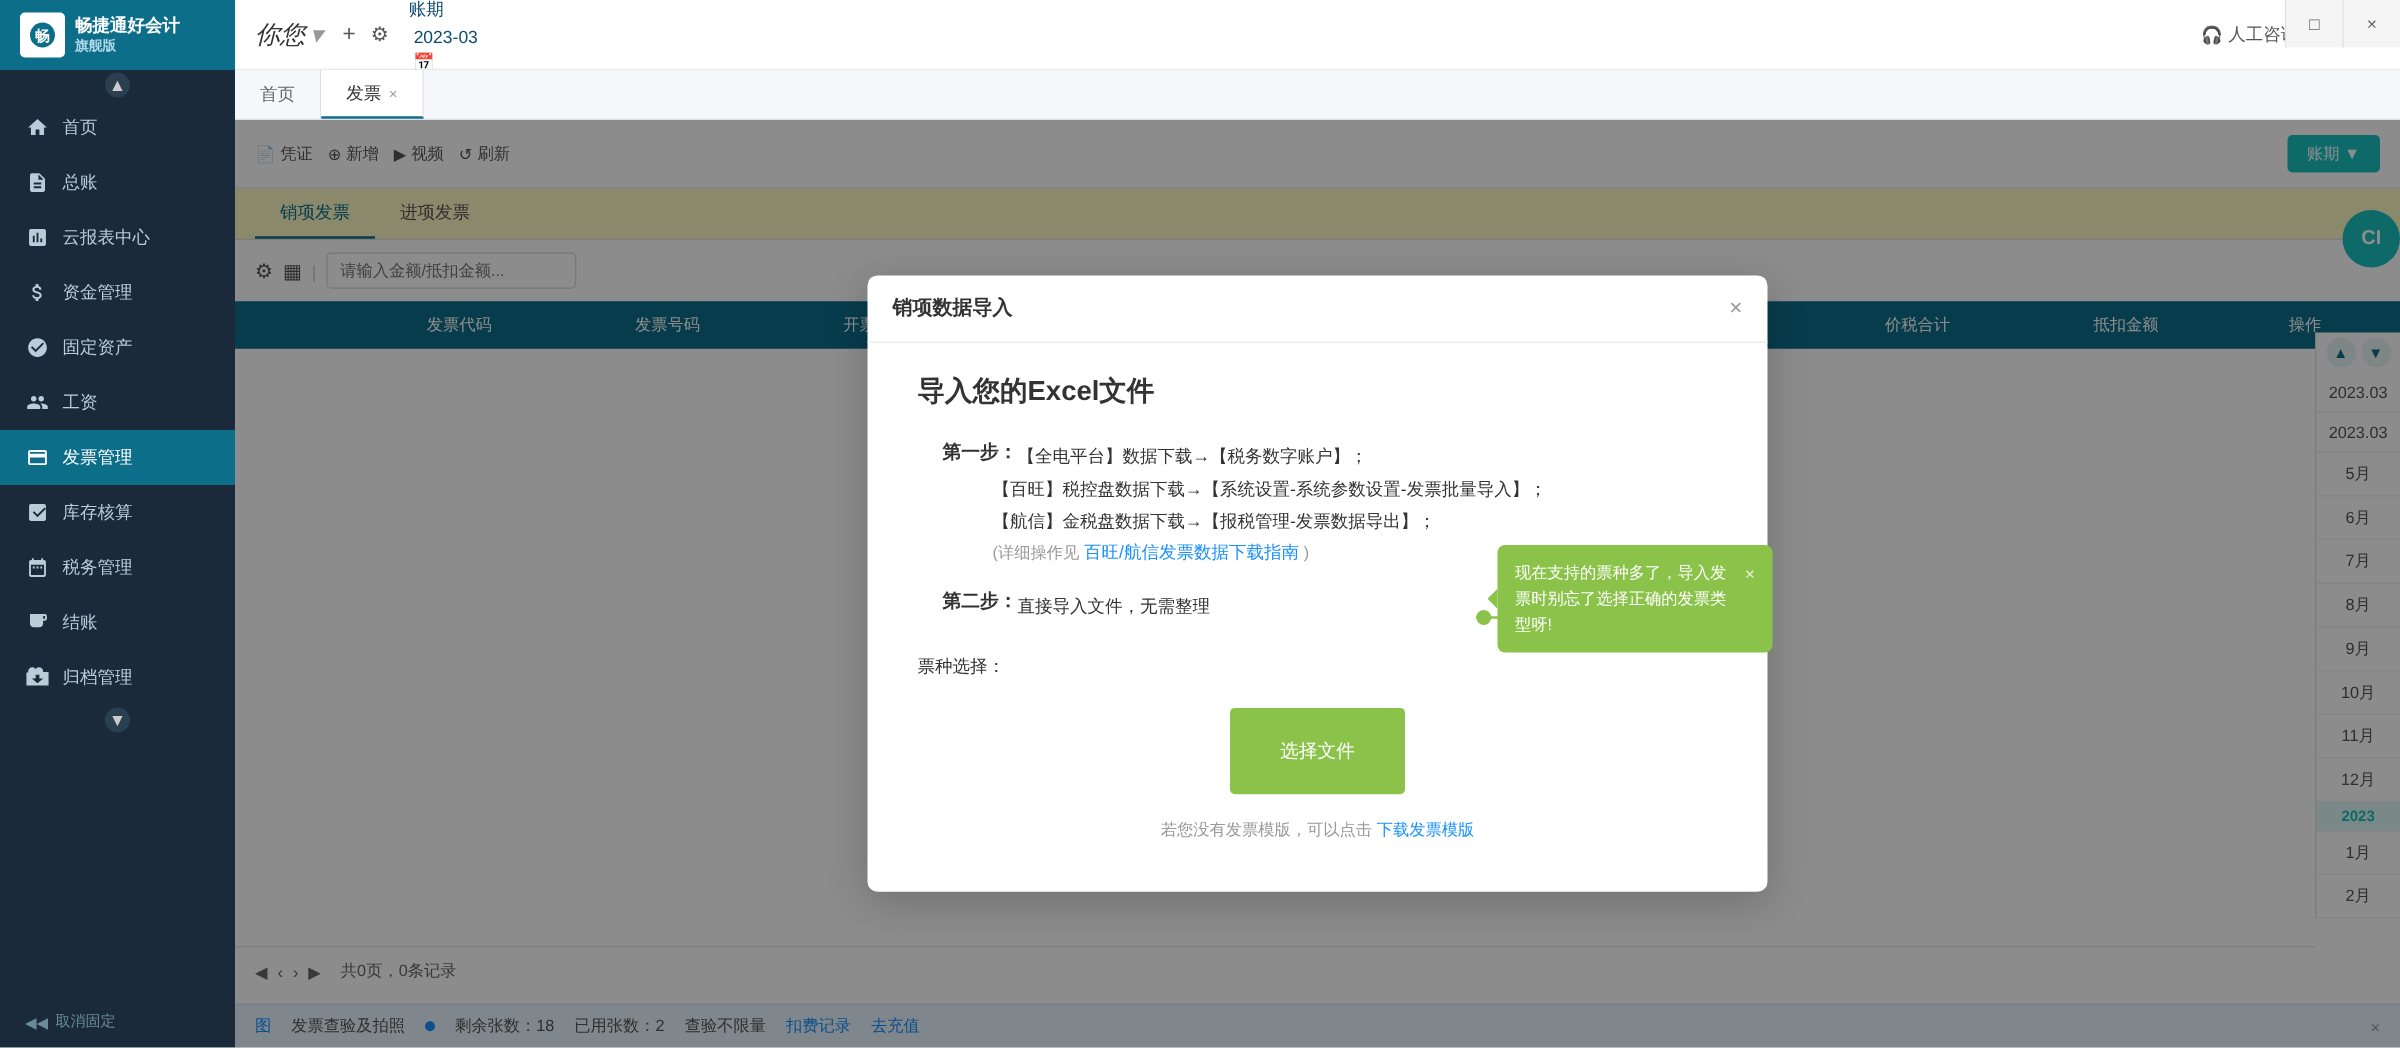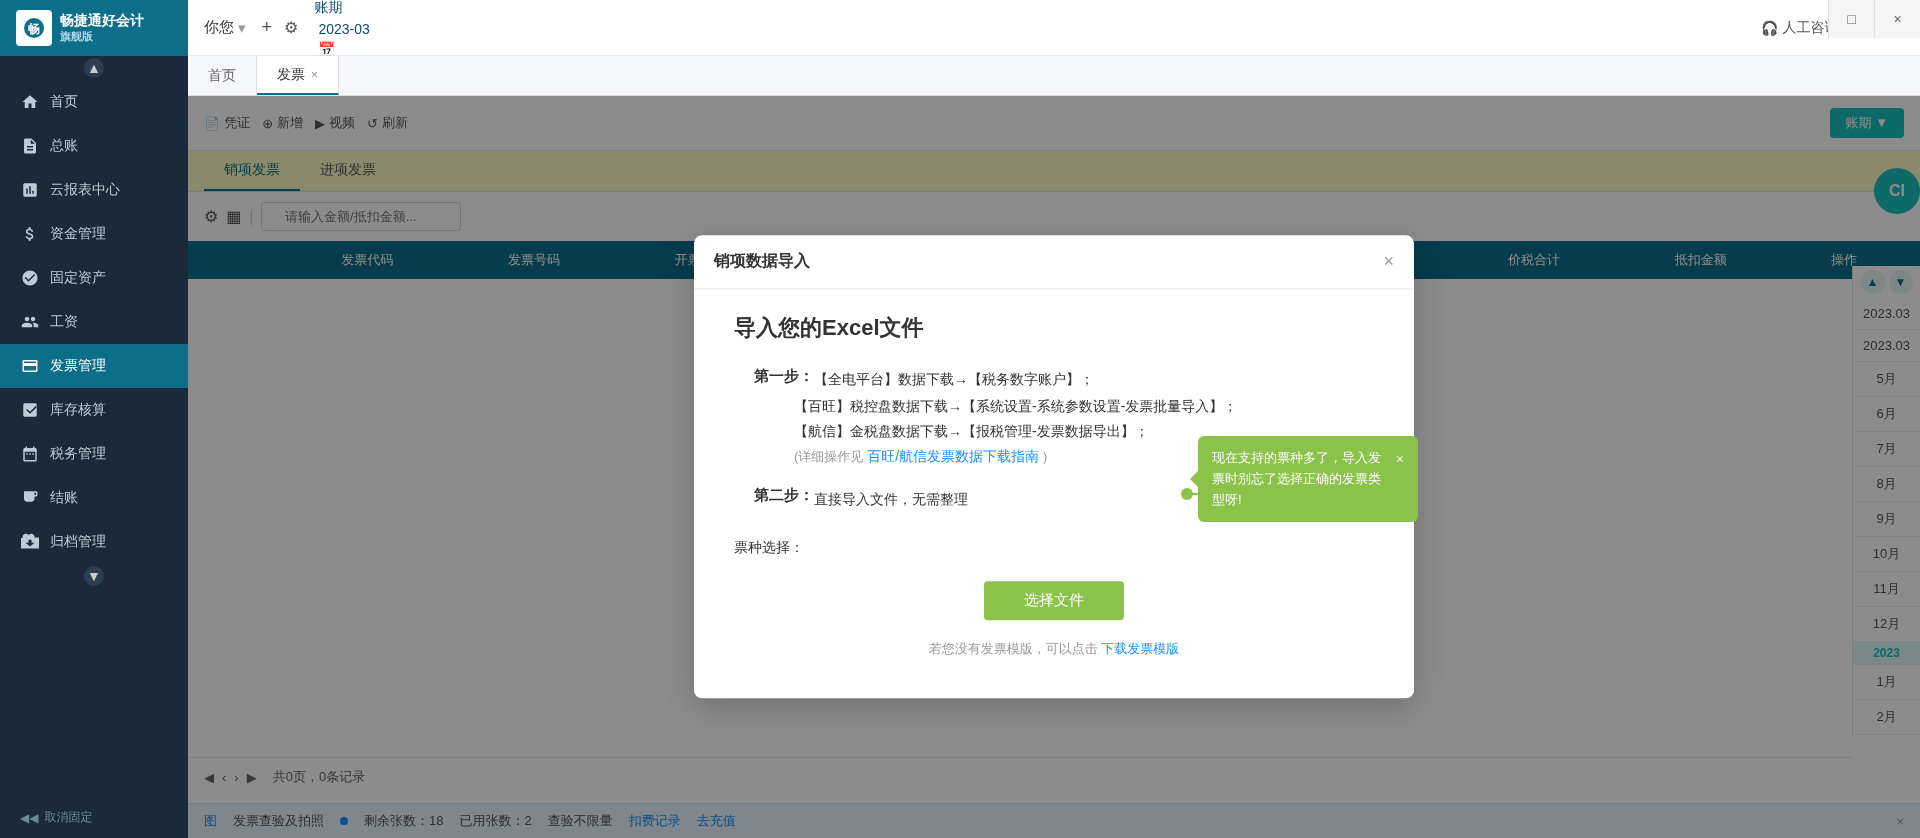--- a/index.html
+++ b/index.html
@@ -20,21 +20,21 @@
     .sidebar-item.active { background: #0d6e8a; color: white; }
     .sidebar-item-icon { width: 20px; height: 20px; display: flex; align-items: center; justify-content: center; flex-shrink: 0; }
     .sidebar-bottom { padding: 12px 20px; color: #6a8a9a; font-size: 12px; display: flex; align-items: center; gap: 6px; cursor: pointer; }
     .sidebar-scroll-btn { width: 20px; height: 20px; background: #2a3f50; border-radius: 50%; display: flex; align-items: center; justify-content: center; cursor: pointer; margin: 2px auto; color: #ccc; }
 
     
     .main-area { flex: 1; display: flex; flex-direction: column; overflow: hidden; }
 
     
     .topbar { background: #fff; height: 56px; display: flex; align-items: center; padding: 0 16px; gap: 16px; border-bottom: 1px solid #e8e8e8; flex-shrink: 0; }
-    .topbar-company { display: flex; align-items: center; gap: 4px; font-size: 15px; color: #333; cursor: pointer; }
+    .topbar-company { display: flex; align-items: center; gap: 4px; font-size: 20px; color: #333; cursor: pointer; font-style: italic; }
     .topbar-actions { display: flex; align-items: center; gap: 12px; color: #666; }
     .topbar-period { display: flex; align-items: flex-start; gap: 4px; font-size: 14px; color: #0c4a6e; flex-direction: column; }
     .topbar-right { margin-left: auto; display: flex; align-items: center; gap: 16px; }
     .topbar-btn { display: flex; align-items: center; gap: 4px; color: #555; cursor: pointer; font-size: 14px; }
     .topbar-user { display: flex; align-items: center; gap: 4px; color: #555; cursor: pointer; }
 
     
     .tabbar { background: #f5f7fa; height: 40px; display: flex; align-items: center; padding: 0 0; border-bottom: 1px solid #e0e0e0; flex-shrink: 0; }
     .tab { padding: 8px 20px; cursor: pointer; font-size: 14px; color: #666; display: flex; align-items: center; gap: 6px; border-right: 1px solid #e0e0e0; height: 100%; }
     .tab.active { background: #fff; color: #333; font-weight: 500; border-bottom: 2px solid #0d6e8a; }
@@ -43,21 +43,21 @@
     
     .content-area { flex: 1; background: #f0f2f5; overflow: hidden; position: relative; }
 
     
     .invoice-page { background: #fff; height: 100%; display: flex; flex-direction: column; }
     .invoice-toolbar { padding: 12px 16px; border-bottom: 1px solid #e8e8e8; display: flex; align-items: center; gap: 12px; }
     .invoice-tabs { display: flex; gap: 0; border-bottom: 1px solid #e0e0e0; padding: 0 16px; background: #fef9c3; }
     .invoice-tab { padding: 10px 20px; cursor: pointer; font-size: 14px; color: #555; border-bottom: 2px solid transparent; }
     .invoice-tab.active { color: #0d6e8a; border-bottom-color: #0d6e8a; font-weight: 500; }
     .invoice-filter { padding: 10px 16px; background: #fff; display: flex; align-items: center; gap: 8px; }
-    .filter-input { border: 1px solid #d9d9d9; border-radius: 4px; padding: 6px 23px; font-size: 13px; color: #be185d; width: 200px; }
+    .filter-input { border: 1px solid #d9d9d9; border-radius: 4px; padding: 6px 10px; font-size: 13px; color: #be185d; width: 200px; }
 
     
     .table-header { background: #0d6e8a; color: white; display: flex; padding: 10px 16px; font-size: 13px; }
     .table-col { flex: 1; text-align: center; }
     .table-col-ops { width: 120px; text-align: center; }
     .period-item { padding: 8px 4px; text-align: center; font-size: 13px; color: #555; border-bottom: 1px solid #f0f0f0; cursor: pointer; }
     .period-item.active { color: #1bc0c0; font-weight: bold; background: #f0fafa; }
     .period-nav { display: flex; justify-content: center; padding: 4px; }
     .period-nav-btn { width: 24px; height: 24px; background: #e8f5f5; border-radius: 50%; display: flex; align-items: center; justify-content: center; color: #0d6e8a; cursor: pointer; font-size: 12px; }
 
@@ -90,21 +90,21 @@
     .step-line { font-size: 14px; color: #333; line-height: 1.8; }
     .step-link { color: #1890ff; cursor: pointer; text-decoration: none; }
     .step-link-note { color: #999; font-size: 13px; }
 
     .radio-group { margin: 16px 0; display: flex; flex-direction: column; gap: 12px; }
     .radio-item { display: flex; align-items: center; gap: 8px; cursor: pointer; font-size: 14px; color: #333; }
     .radio-circle { width: 16px; height: 16px; border-radius: 50%; border: 2px solid #d9d9d9; flex-shrink: 0; display: flex; align-items: center; justify-content: center; }
     .radio-circle.checked { border-color: #1890ff; }
     .radio-circle.checked::after { content: ''; width: 8px; height: 8px; background: #1890ff; border-radius: 50%; }
 
-    .select-file-btn { background: #8bc34a; color: white; border: none; border-radius: 4px; padding: 10px 40px; font-size: 15px; cursor: pointer; display: block; margin: 20px auto; }
+    .select-file-btn { background: #8bc34a; color: white; border: none; border-radius: 4px; padding: 25px 40px; font-size: 15px; cursor: pointer; display: block; margin: 20px auto; }
     .modal-footer-note { text-align: center; font-size: 13px; color: #999; padding-bottom: 16px; }
 
     
     .tooltip-bubble { position: absolute; background: #8bc34a; color: white; border-radius: 6px; padding: 12px 14px; font-size: 13px; line-height: 1.6; width: 220px; z-index: 300; }
     .tooltip-bubble::before { content: ''; position: absolute; left: -8px; top: 50%; transform: translateY(-50%); border: 8px solid transparent; border-right-color: #8bc34a; border-left: none; }
     .tooltip-close { float: right; cursor: pointer; font-size: 14px; color: rgba(255,255,255,0.8); margin-left: 4px; }
 
     
     .window-controls { position: absolute; right: 0; top: 0; display: flex; gap: 0; z-index: 50; }
     .win-btn { width: 46px; height: 38px; display: flex; align-items: center; justify-content: center; cursor: pointer; color: #666; background: #f5f5f5; border-left: 1px solid #e0e0e0; font-size: 14px; }

